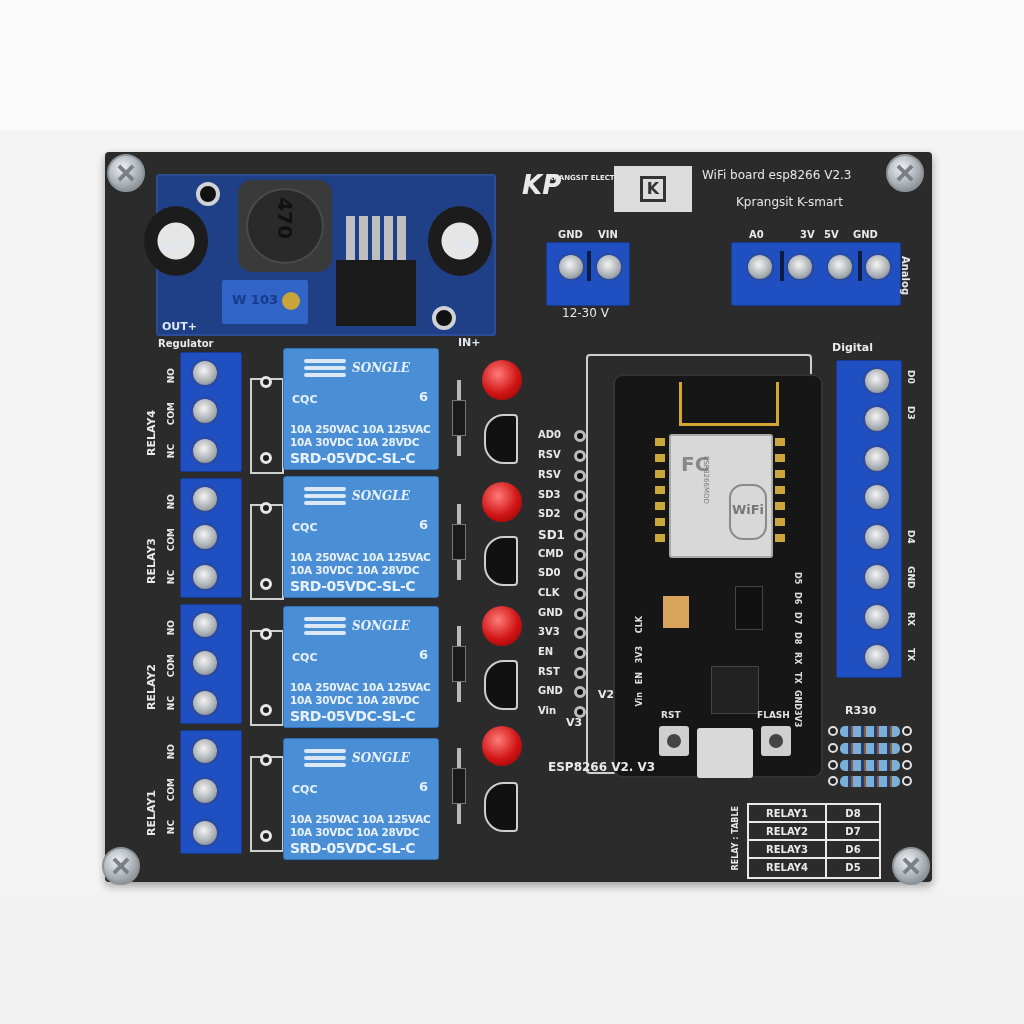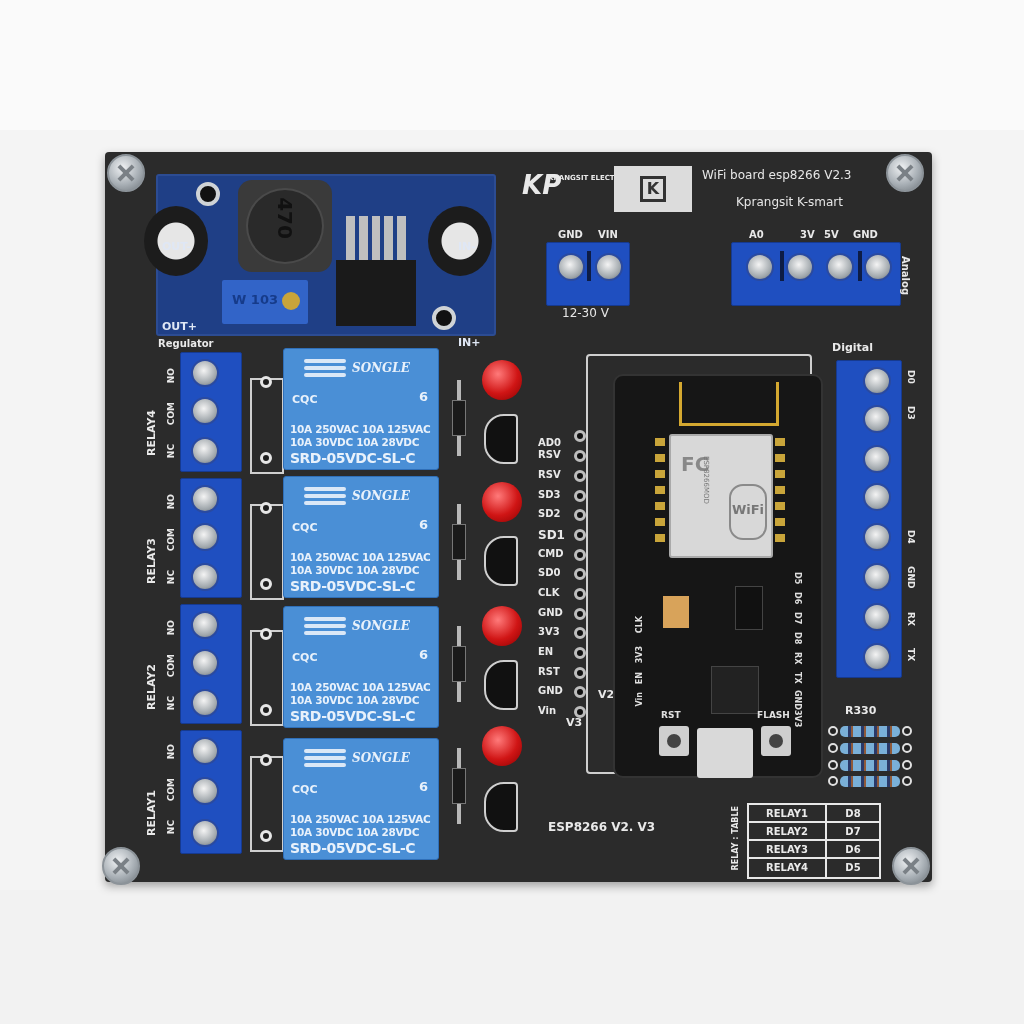--- a/index.html
+++ b/index.html
@@ -294,21 +294,21 @@
 <div class="diode" style="left:452px;top:748px;">
     <div class="lead"></div>
     <div class="body"></div>
   </div>
 <div class="led" style="left:482px;top:726px;"></div>
 <div class="trans" style="left:484px;top:782px;"></div>
 
 <div class="outline" style="left:586px;top:354px;width:226px;height:420px;border-radius:4px;"></div>
 
 <div>
-  <div class="silk" style="left:538px;top:429px;font-size:10px;margin-top:8px;">AD0</div>
+  <div class="silk" style="left:538px;top:429px;font-size:10px;">AD0</div>
   <div class="silk" style="left:538px;top:449px;font-size:10px;">RSV</div>
   <div class="silk" style="left:538px;top:469px;font-size:10px;">RSV</div>
   <div class="silk" style="left:538px;top:489px;font-size:10px;">SD3</div>
   <div class="silk" style="left:538px;top:508px;font-size:10px;">SD2</div>
   <div class="silk" style="left:538px;top:528px;font-size:12px;">SD1</div>
   <div class="silk" style="left:538px;top:548px;font-size:10px;">CMD</div>
   <div class="silk" style="left:538px;top:567px;font-size:10px;">SD0</div>
   <div class="silk" style="left:538px;top:587px;font-size:10px;">CLK</div>
   <div class="silk" style="left:538px;top:607px;font-size:10px;">GND</div>
   <div class="silk" style="left:538px;top:626px;font-size:10px;">3V3</div>
@@ -371,21 +371,21 @@
   <div class="mcu-silk" style="left:178px;top:196px;writing-mode:vertical-rl;font-size:8px;">D5</div>
   <div class="mcu-silk" style="left:178px;top:216px;writing-mode:vertical-rl;font-size:8px;">D6</div>
   <div class="mcu-silk" style="left:178px;top:236px;writing-mode:vertical-rl;font-size:8px;">D7</div>
   <div class="mcu-silk" style="left:178px;top:256px;writing-mode:vertical-rl;font-size:8px;">D8</div>
   <div class="mcu-silk" style="left:178px;top:276px;writing-mode:vertical-rl;font-size:8px;">RX</div>
   <div class="mcu-silk" style="left:178px;top:296px;writing-mode:vertical-rl;font-size:8px;">TX</div>
   <div class="mcu-silk" style="left:178px;top:314px;writing-mode:vertical-rl;font-size:8px;">GND</div>
   <div class="mcu-silk" style="left:178px;top:334px;writing-mode:vertical-rl;font-size:8px;">3V3</div>
 </div>
 
-<div class="silk" style="left:548px;top:820px;font-size:12px;">ESP8266 V2. V3</div>
+<div class="silk" style="left:548px;top:760px;font-size:12px;">ESP8266 V2. V3</div>
 
 <div class="silk" style="left:845px;top:704px;font-size:11px;">R330</div>
 <div>
   <div class="rpad" style="left:828px;top:726px;"></div>
     <div class="resistor" style="left:840px;top:726px;"></div>
     <div class="rpad" style="left:902px;top:726px;"></div>
   <div class="rpad" style="left:828px;top:743px;"></div>
     <div class="resistor" style="left:840px;top:743px;"></div>
     <div class="rpad" style="left:902px;top:743px;"></div>
   <div class="rpad" style="left:828px;top:760px;"></div>

